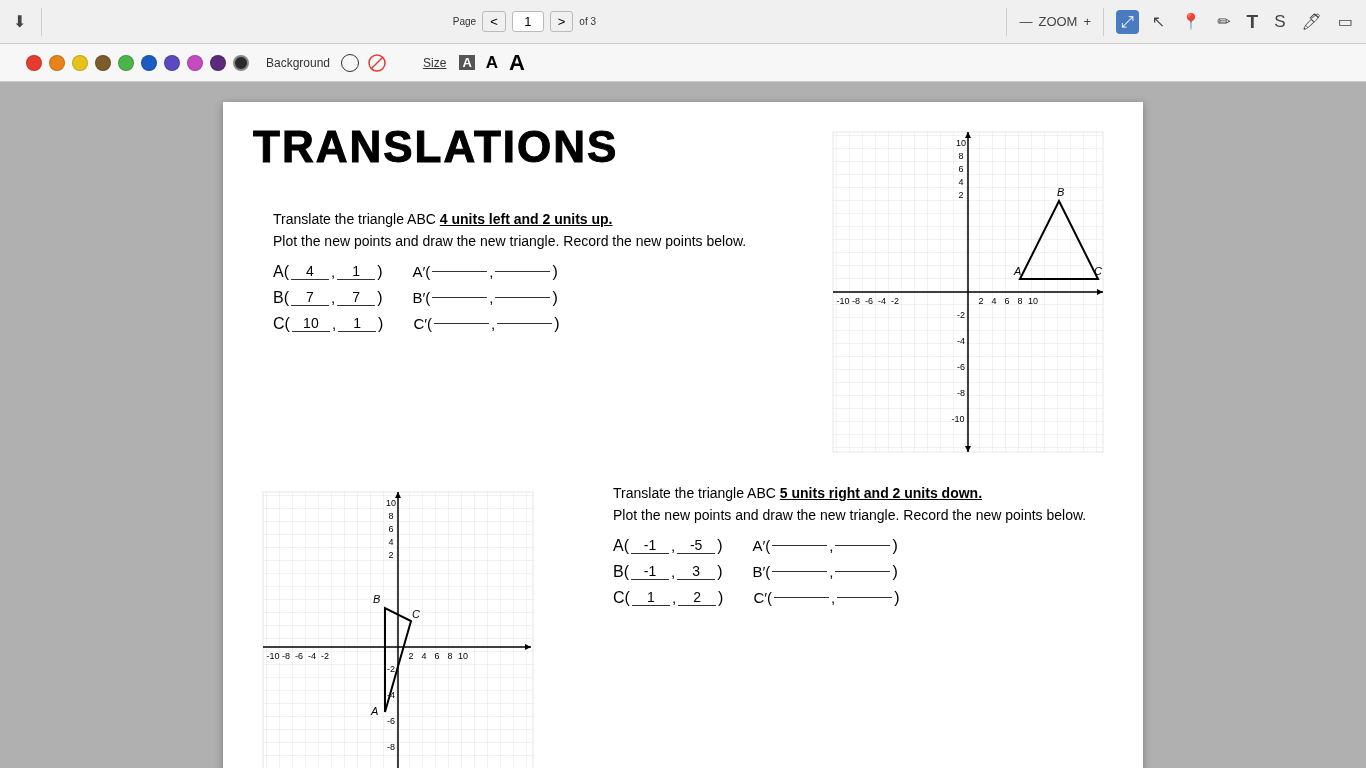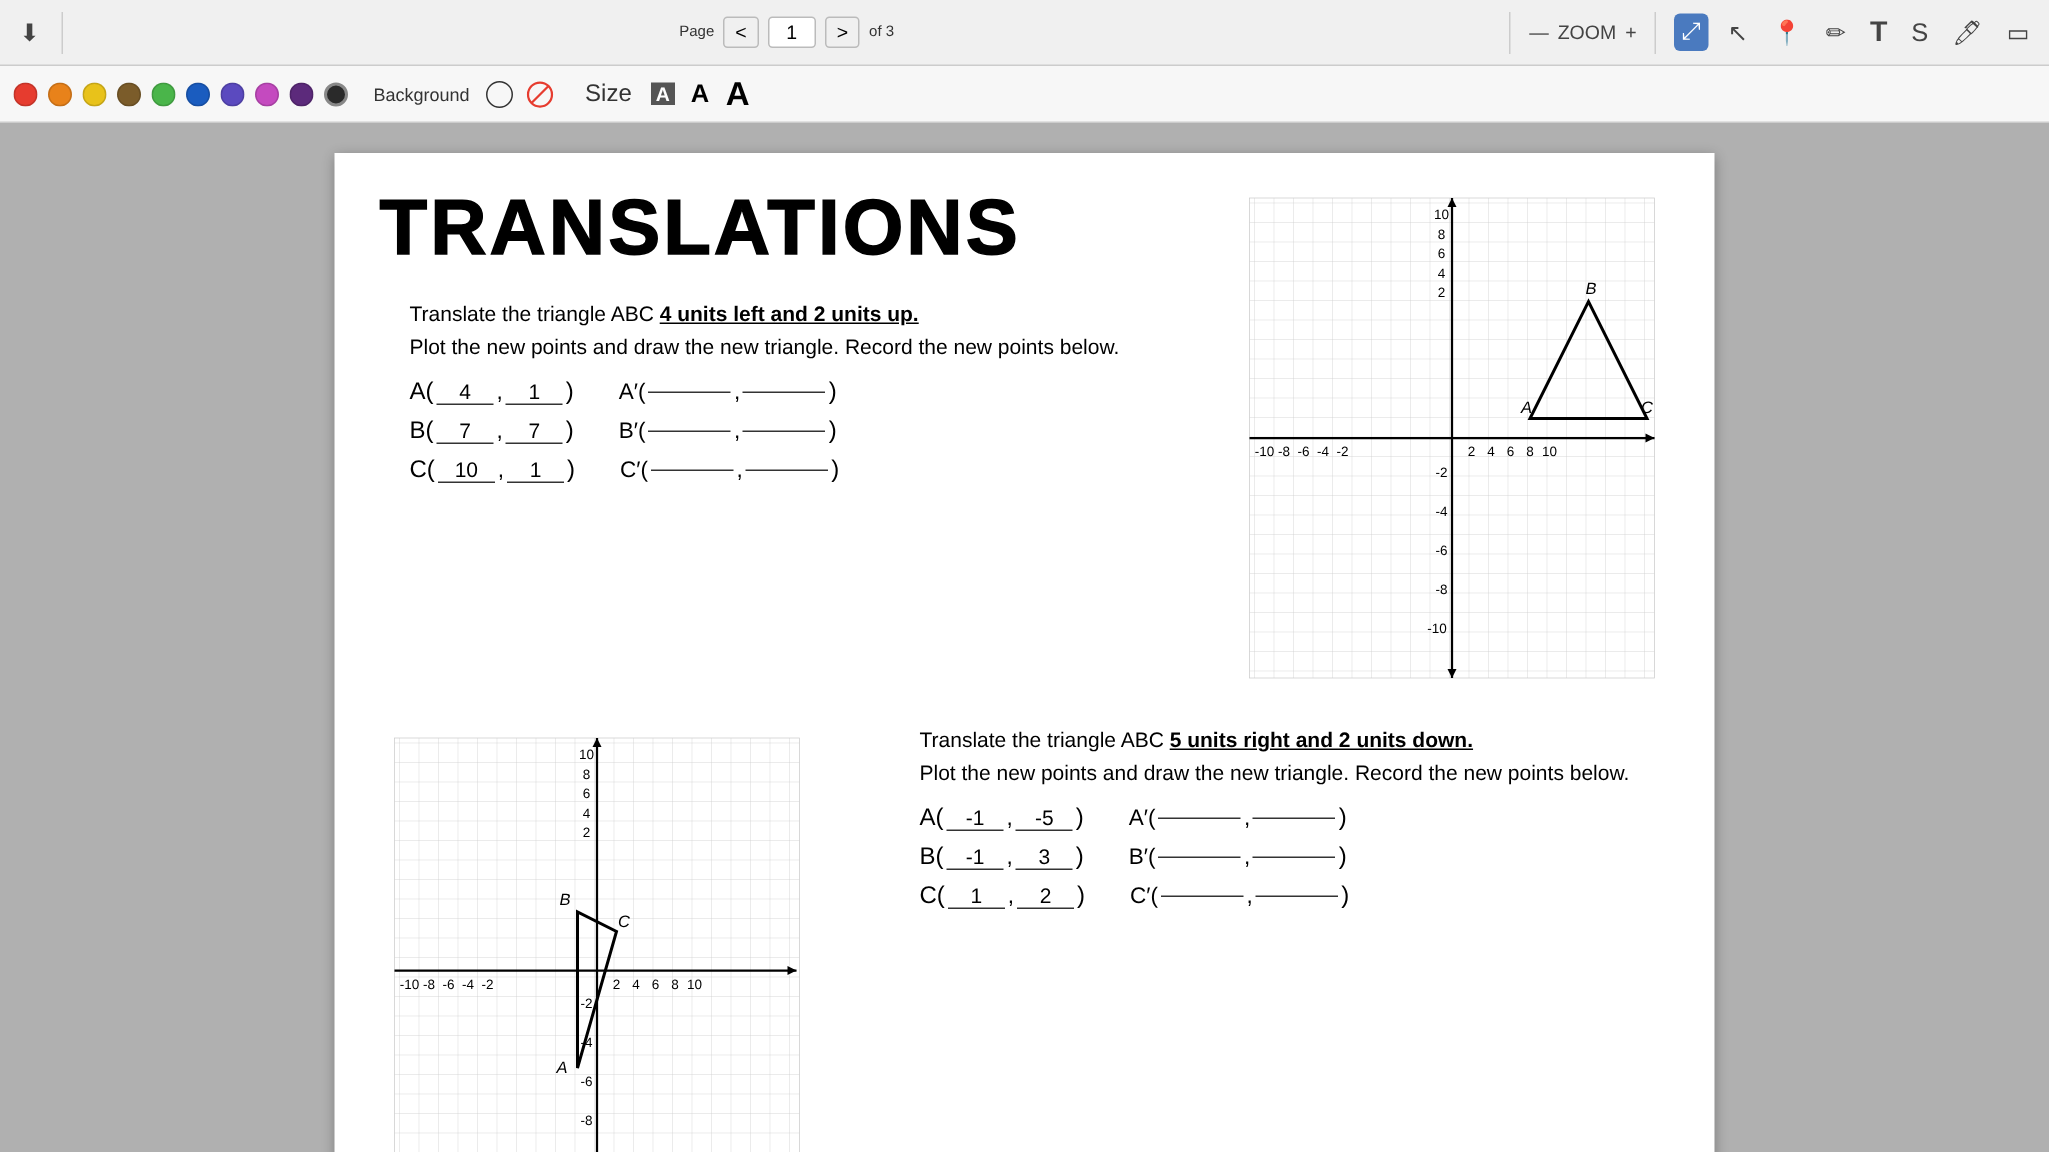--- a/index.html
+++ b/index.html
@@ -48,34 +48,34 @@
       background: #4a7abf; color: #fff; border-radius: 4px; padding: 3px 5px;
     }
 
     
     #colorbar {
       display: flex;
       align-items: center;
       background: #f7f7f7;
       border-bottom: 1px solid #ccc;
       height: 38px;
-      padding: 0 9px;
+      padding: 0 26px;
       gap: 7px;
     }
     .color-dot {
       width: 16px; height: 16px; border-radius: 50%; cursor: pointer; border: 1px solid rgba(0,0,0,0.15);
     }
     .bg-label { font-size: 12px; color: #333; margin-left: 10px; }
     .bg-circle-empty {
       width: 18px; height: 18px; border-radius: 50%; border: 1.5px solid #333; cursor: pointer; margin-left: 4px;
     }
     .bg-circle-no {
       width: 18px; height: 18px; position: relative; cursor: pointer; margin-left: 2px;
     }
-    .size-label { font-size: 16px; color: #333; margin-left: 14px; }
+    .size-label { font-size: 12px; color: #333; margin-left: 30px; text-decoration: underline; }
     .size-a-small { font-size: 13px; font-weight: bold; margin-left: 6px; cursor: pointer; background: #555; color: #fff; padding: 0px 3px; }
     .size-a-med { font-size: 17px; font-weight: bold; margin-left: 4px; cursor: pointer; }
     .size-a-large { font-size: 22px; font-weight: bold; margin-left: 4px; cursor: pointer; }
 
     
     #main {
       display: flex;
       justify-content: center;
       background: #b0b0b0;
       min-height: calc(768px - 82px);
@@ -85,29 +85,29 @@
       background: #fff;
       width: 920px;
       min-height: 680px;
       padding: 20px 30px;
       box-shadow: 0 2px 8px rgba(0,0,0,0.3);
     }
 
     
     .title-translations {
       font-family: 'Arial Black', Impact, sans-serif;
-      font-size: 52px;
+      font-size: 44px;
       font-weight: 900;
       letter-spacing: 2px;
       text-transform: uppercase;
       color: #000;
       
       -webkit-text-stroke: 1px #000;
       display: inline-block;
-      margin-bottom: 4px;
+      margin-bottom: 24px;
     }
 
     
     .top-section {
       display: flex;
       gap: 20px;
       align-items: flex-start;
     }
     .top-left {
       flex: 1;

